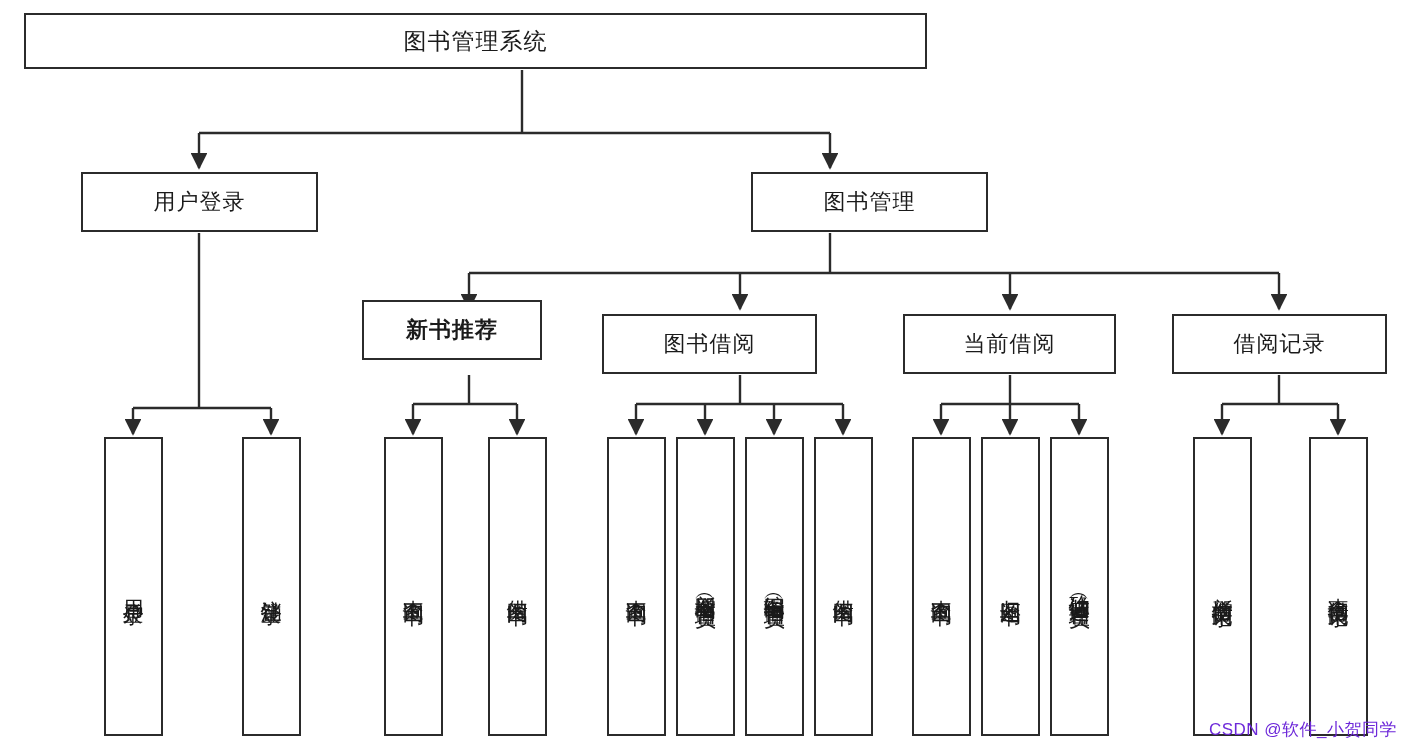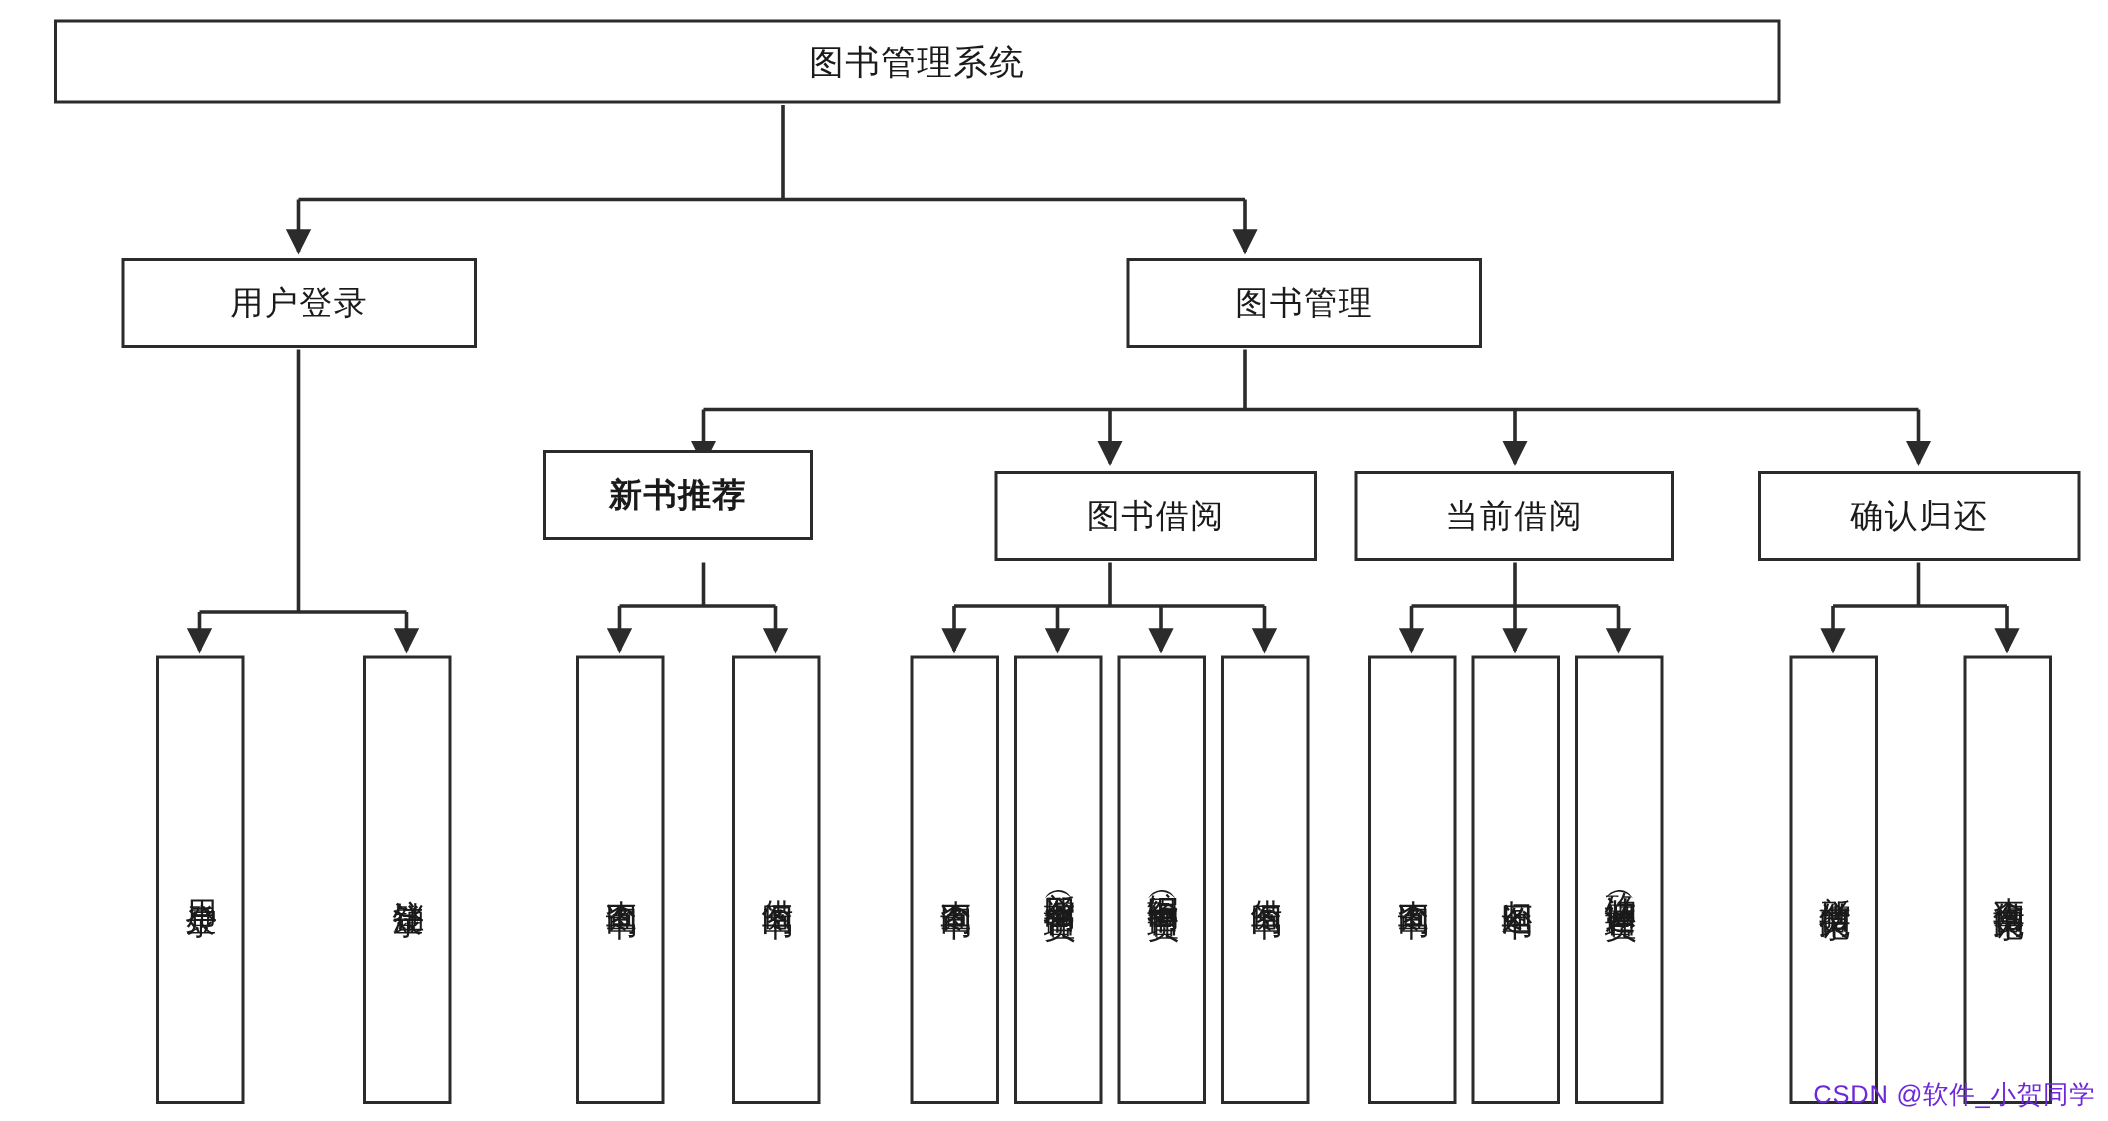--- a/index.html
+++ b/index.html
@@ -115,33 +115,33 @@
       <path d="M 1010 404 L 1010 434" marker-end="url(#arrow)"></path>
       <path d="M 1079 404 L 1079 434" marker-end="url(#arrow)"></path>
 
       <path d="M 1279 375 L 1279 404"></path>
       <path d="M 1222 404 L 1338 404"></path>
       <path d="M 1222 404 L 1222 434" marker-end="url(#arrow)"></path>
       <path d="M 1338 404 L 1338 434" marker-end="url(#arrow)"></path>
     </g>
   </svg>
 
-  <div class="node node-h node-root" style="left:36px; top:13px; width:1151px; height:56px;">图书管理系统</div>
+  <div class="node node-h node-root" style="left:24px; top:13px; width:903px; height:56px;">图书管理系统</div>
 
   <div class="node node-h" style="left:81px; top:172px; width:237px; height:60px;">用户登录</div>
 
   <div class="node node-h" style="left:711px; top:172px; width:237px; height:60px;margin-left:40px;">图书管理</div>
 
   <div class="node node-h" style="left:362px; top:300px; width:180px; height:60px;font-weight:bold;">新书推荐</div>
 
-  <div class="node node-h" style="left:663px; top:314px; width:215px; height:60px;">图书借阅</div>
+  <div class="node node-h" style="left:602px; top:314px; width:215px; height:60px;">图书借阅</div>
 
   <div class="node node-h" style="left:903px; top:314px; width:213px; height:60px;">当前借阅</div>
 
-  <div class="node node-h" style="left:1172px; top:314px; width:215px; height:60px;">确认归还</div>
+  <div class="node node-h" style="left:1172px; top:314px; width:215px; height:60px;">借阅记录</div>
 
   <div class="node node-v" style="left:104px; top:437px; width:59px; height:299px;">用户登录</div>
 
   <div class="node node-v" style="left:242px; top:437px; width:59px; height:299px;">注销登录</div>
 
   <div class="node node-v" style="left:384px; top:437px; width:59px; height:299px;">查询图书</div>
 
   <div class="node node-v" style="left:488px; top:437px; width:59px; height:299px;">借阅图书</div>
 
   <div class="node node-v" style="left:607px; top:437px; width:59px; height:299px;">查询图书</div>

